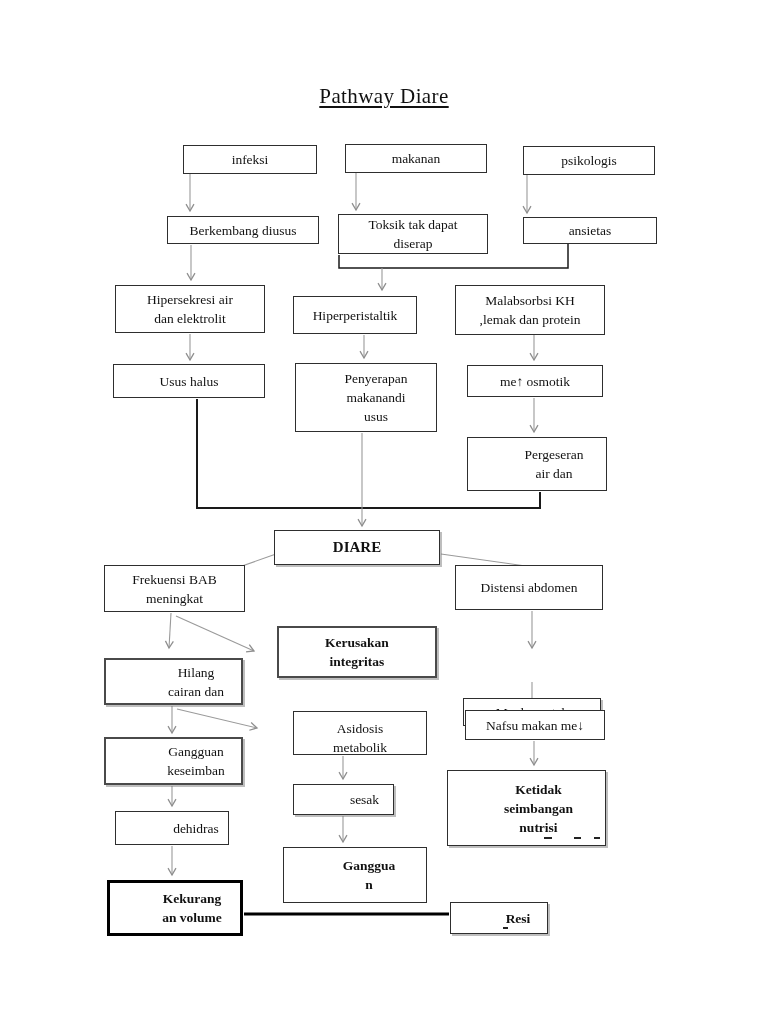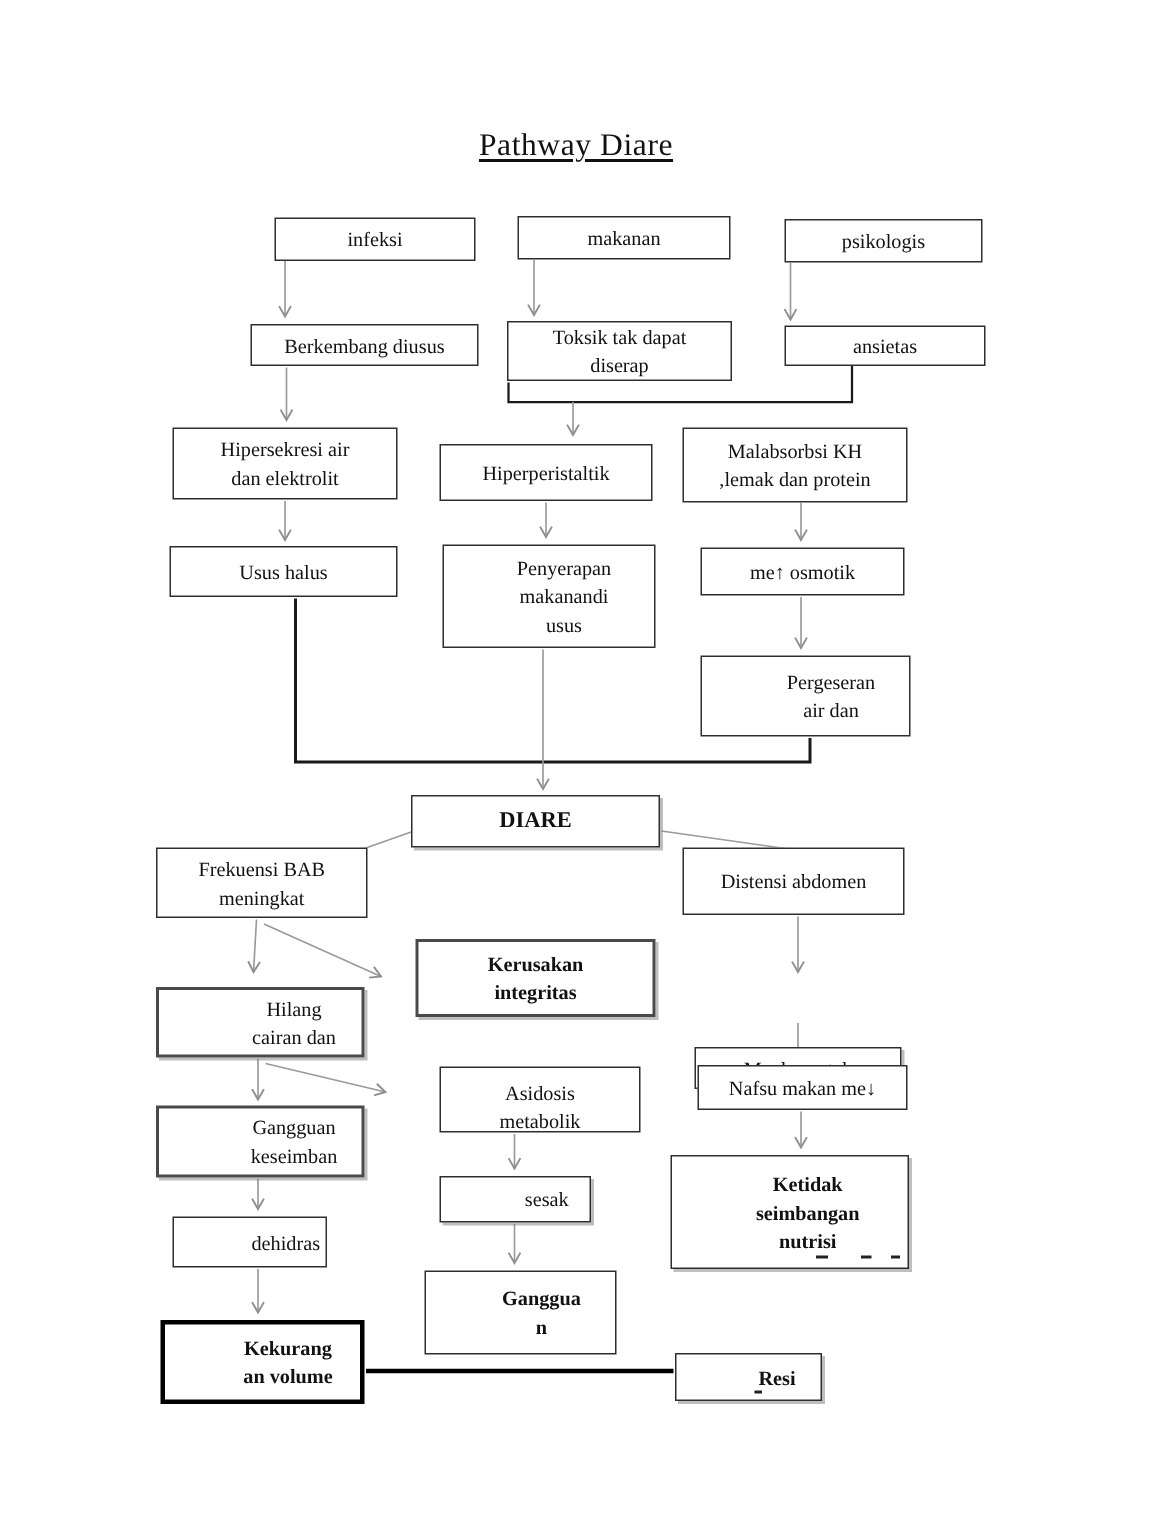--- a/index.html
+++ b/index.html
@@ -86,21 +86,21 @@
 diserap</span>
     </div>
   <div class="node" style="left:523px;top:217px;width:134px;height:27px;">
       <span class="lbl">ansietas</span>
     </div>
 
   <div class="node" style="left:115px;top:285px;width:150px;height:48px;">
       <span class="lbl">Hipersekresi air
 dan elektrolit</span>
     </div>
-  <div class="node" style="left:293px;top:296px;width:142px;height:38px;">
+  <div class="node" style="left:293px;top:296px;width:124px;height:38px;">
       <span class="lbl">Hiperperistaltik</span>
     </div>
   <div class="node" style="left:455px;top:285px;width:150px;height:50px;">
       <span class="lbl">Malabsorbsi KH
 ,lemak dan protein</span>
     </div>
 
   <div class="node" style="left:113px;top:364px;width:152px;height:34px;">
       <span class="lbl">Usus halus</span>
     </div>
@@ -159,24 +159,24 @@
     </div>
   <div class="node b sh" style="left:447px;top:770px;width:159px;height:76px;padding-left:24px;">
     <span class="lbl">Ketidak
 seimbangan
 nutrisi</span>
     <span class="remnant" style="left:96px;bottom:6px;width:8px;"></span>
     <span class="remnant" style="left:126px;bottom:6px;width:7px;"></span>
     <span class="remnant" style="left:146px;bottom:6px;width:6px;"></span>
   </div>
 
-  <div class="node" style="left:115px;top:811px;width:103px;height:34px;padding-left:48px;">
+  <div class="node" style="left:115px;top:811px;width:114px;height:34px;padding-left:48px;">
       <span class="lbl">dehidras</span>
     </div>
-  <div class="node b" style="left:283px;top:847px;width:128px;height:56px;padding-left:28px;">
+  <div class="node b" style="left:283px;top:847px;width:144px;height:56px;padding-left:28px;">
       <span class="lbl">Ganggua
 n</span>
     </div>
 
   <div class="node b bd3" style="left:107px;top:880px;width:136px;height:56px;padding-left:34px;">
       <span class="lbl">Kekurang
 an volume</span>
     </div>
   <div class="node b sh" style="left:450px;top:902px;width:98px;height:32px;padding-left:38px;">
     <span class="lbl">Resi</span>

